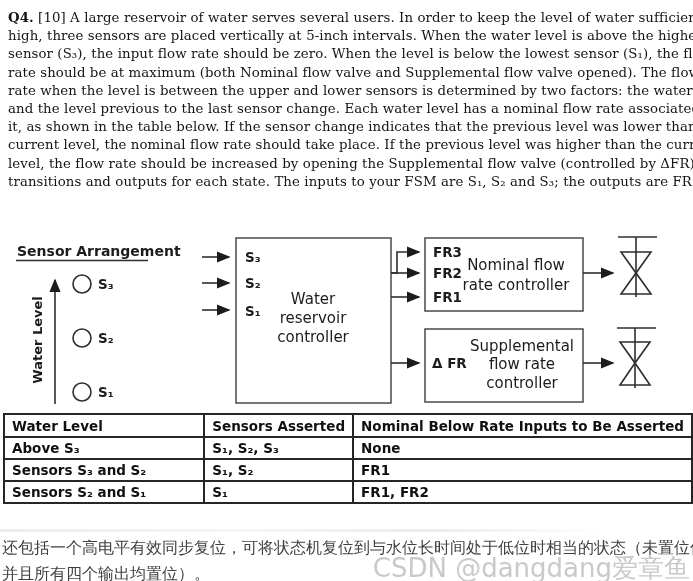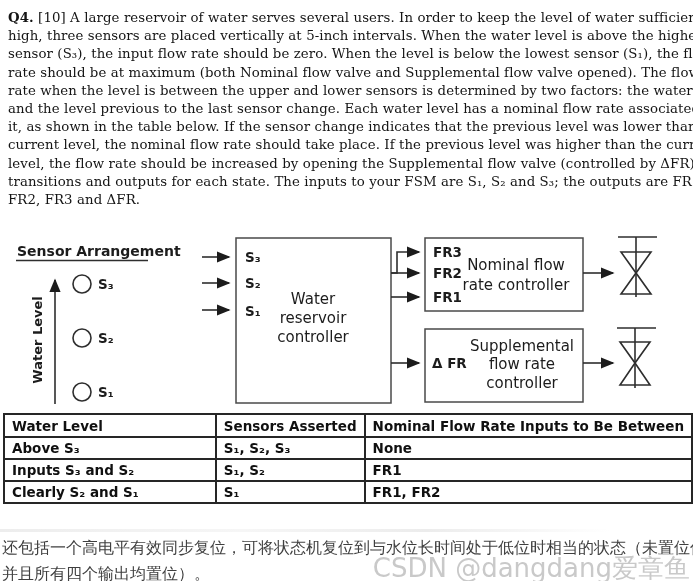--- a/index.html
+++ b/index.html
@@ -45,21 +45,20 @@
     <div class="qline"><span class="qb">Q4.</span><span> [10] A large reservoir of water serves several users. In order to keep the level of water sufficiently</span></div>
     <div class="qline">high, three sensors are placed vertically at 5-inch intervals. When the water level is above the highest</div>
     <div class="qline">sensor (S₃), the input flow rate should be zero. When the level is below the lowest sensor (S₁), the flow</div>
     <div class="qline">rate should be at maximum (both Nominal flow valve and Supplemental flow valve opened). The flow</div>
     <div class="qline">rate when the level is between the upper and lower sensors is determined by two factors: the water level</div>
     <div class="qline">and the level previous to the last sensor change. Each water level has a nominal flow rate associated with</div>
     <div class="qline">it, as shown in the table below. If the sensor change indicates that the previous level was lower than the</div>
     <div class="qline">current level, the nominal flow rate should take place. If the previous level was higher than the current</div>
     <div class="qline">level, the flow rate should be increased by opening the Supplemental flow valve (controlled by ΔFR).</div>
     <div class="qline">transitions and outputs for each state.  The inputs to your FSM are S₁, S₂ and S₃; the outputs are FR1,</div>
-    <div class="qline">FR2, FR3 and ΔFR.</div>
   </div>
 
   <svg class="diagram" width="693" height="180" viewBox="0 0 693 180">
     <defs>
       <marker id="ah" markerWidth="9" markerHeight="8" refX="7.5" refY="3.5" orient="auto">
         <path d="M0,0 L8.5,3.5 L0,7 z" fill="#1c1c1c"></path>
       </marker>
     </defs>
 
     <text class="t-title" x="17" y="24">Sensor Arrangement</text>
@@ -125,36 +124,36 @@
   <table class="flow">
     <colgroup>
         <col style="width:222px">
         <col style="width:128px">
         <col style="width:314px">
       </colgroup>
     <thead>
       <tr>
         <th>Water Level</th>
         <th>Sensors Asserted</th>
-        <th>Nominal Flow Rate Inputs to Be Between</th>
+        <th>Nominal Below Rate Inputs to Be Asserted</th>
       </tr>
     </thead>
     <tbody>
       <tr>
         <td>Above S₃</td>
         <td>S₁, S₂, S₃</td>
         <td>None</td>
       </tr>
       <tr>
-        <td>Inputs S₃ and S₂</td>
+        <td>Sensors S₃ and S₂</td>
         <td>S₁, S₂</td>
         <td>FR1</td>
       </tr>
       <tr>
-        <td>Clearly S₂ and S₁</td>
+        <td>Sensors S₂ and S₁</td>
         <td>S₁</td>
         <td>FR1, FR2</td>
       </tr>
     </tbody>
   </table>
 
   <div class="scan-edge"></div>
 
   <div class="cn">
     <div>还包括一个高电平有效同步复位，可将状态机复位到与水位长时间处于低位时相当的状态（未置位传感器，</div>

